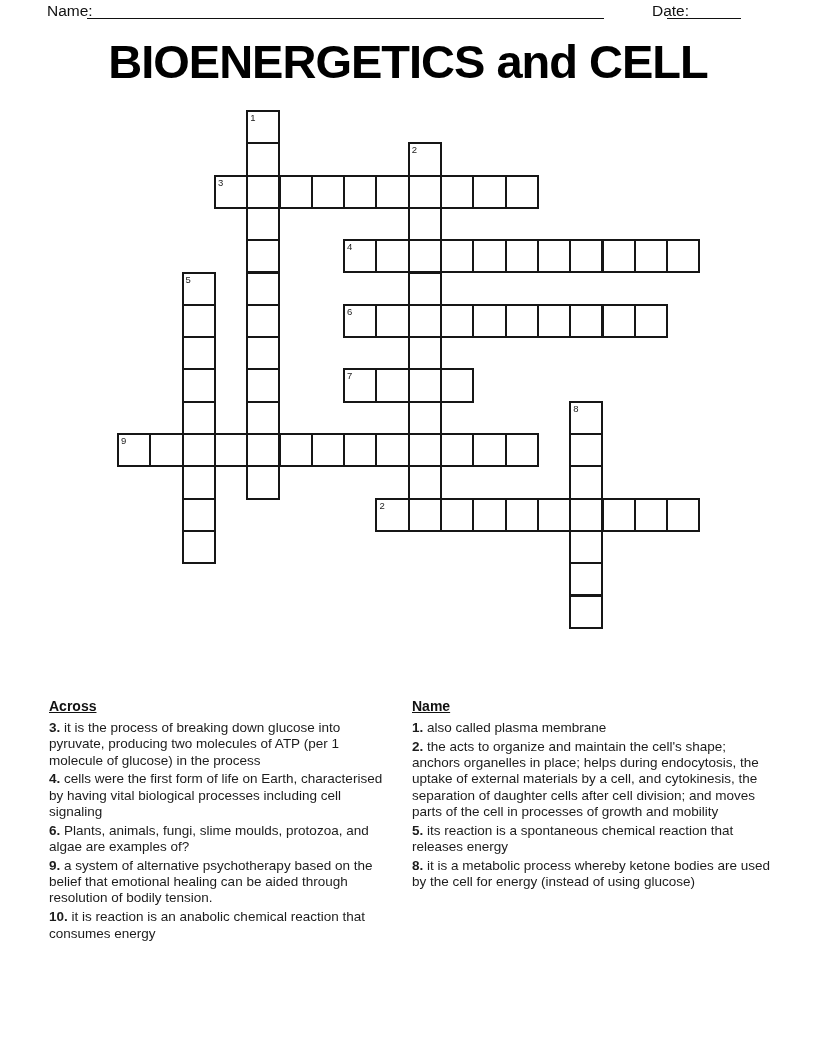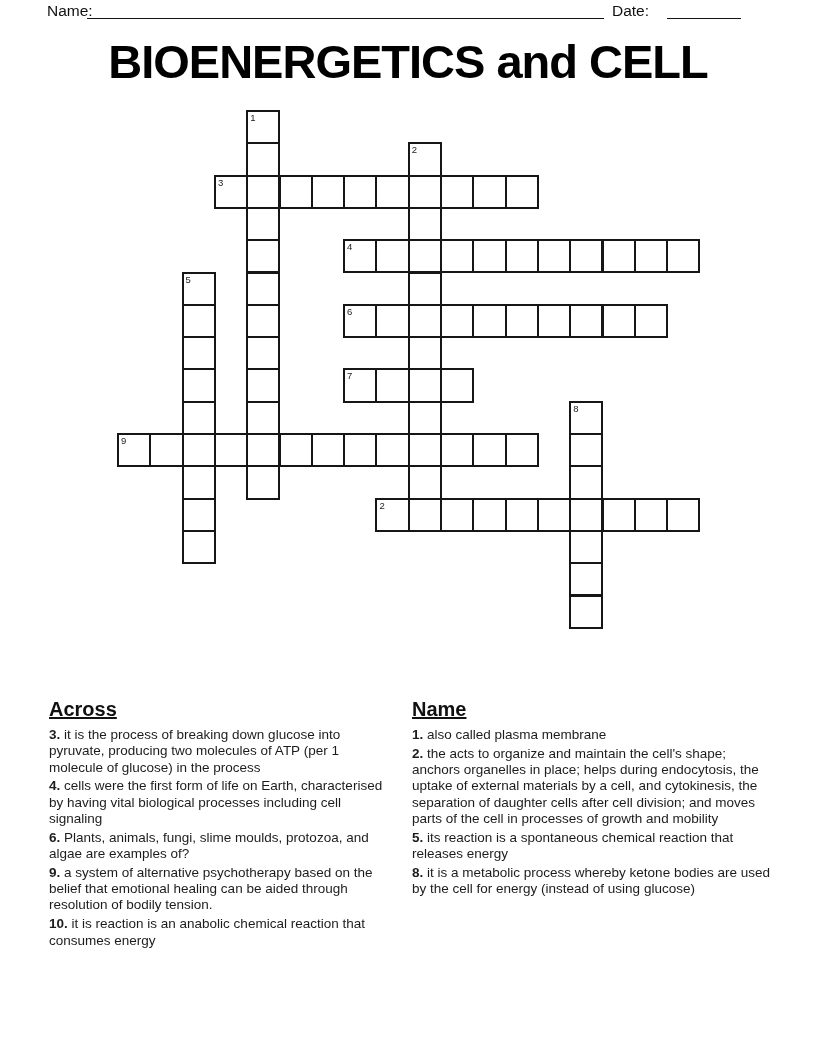--- a/index.html
+++ b/index.html
@@ -7,21 +7,21 @@
     width:816px;height:1056px;
     background:#ffffff;
     position:relative;
     overflow:hidden;
     font-family:"Liberation Sans","DejaVu Sans",sans-serif;
     color:#1a1a1a;
   }
   
   .hdr-label{position:absolute;top:2px;font-size:15.5px;color:#111;white-space:nowrap;}
   #name-label{left:47px;}
-  #date-label{left:612px;}
+  #date-label{left:652px;}
   .hdr-line{position:absolute;top:18px;border-bottom:1.4px solid #111;height:0;}
   #name-line{left:87px;width:517px;}
   #date-line{left:667px;width:74px;}
   
   .title{
     position:absolute;top:36px;left:0;width:816px;
     text-align:center;
     font-size:47px;font-weight:bold;letter-spacing:-1px;line-height:1.1;
     color:#000;
   }
@@ -36,21 +36,21 @@
   .cell .num{
     position:absolute;left:2px;top:0px;
     font-size:9.5px;line-height:11px;color:#222;
     font-weight:normal;
   }
   
   .clue-col{position:absolute;top:698px;}
   #across-col{left:49px;width:345px;}
   #down-col{left:412px;width:361px;}
   .clue-heading{
-    font-size:20px;font-weight:bold;text-decoration:underline;
+    font-size:14px;font-weight:bold;text-decoration:underline;
     margin:0 0 6px 0;color:#111;
   }
   .clue{
     font-size:13.5px;line-height:16.3px;
     margin:0 0 2.5px 0;color:#1c1c1c;
   }
   .clue b{font-weight:bold;}
 </style>
 </head>
 <body>

